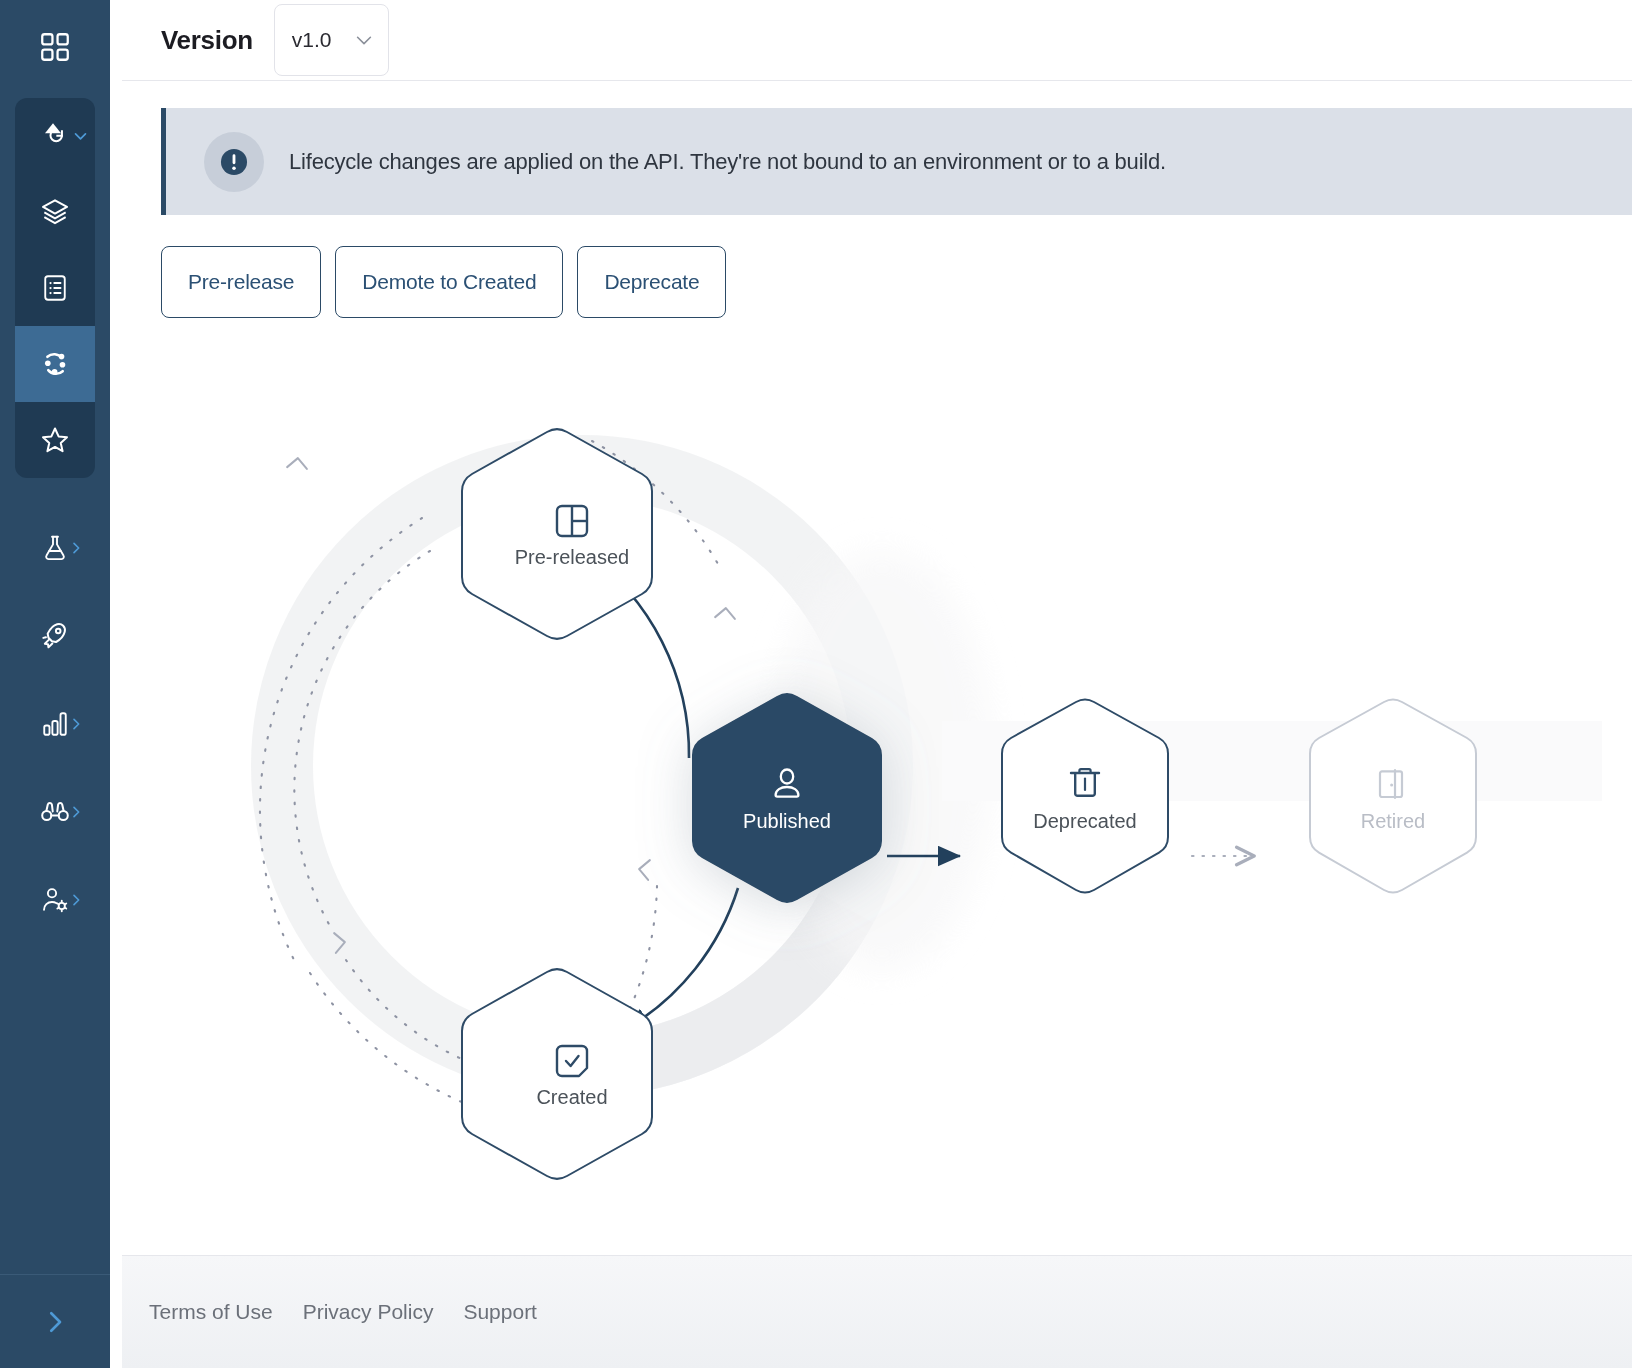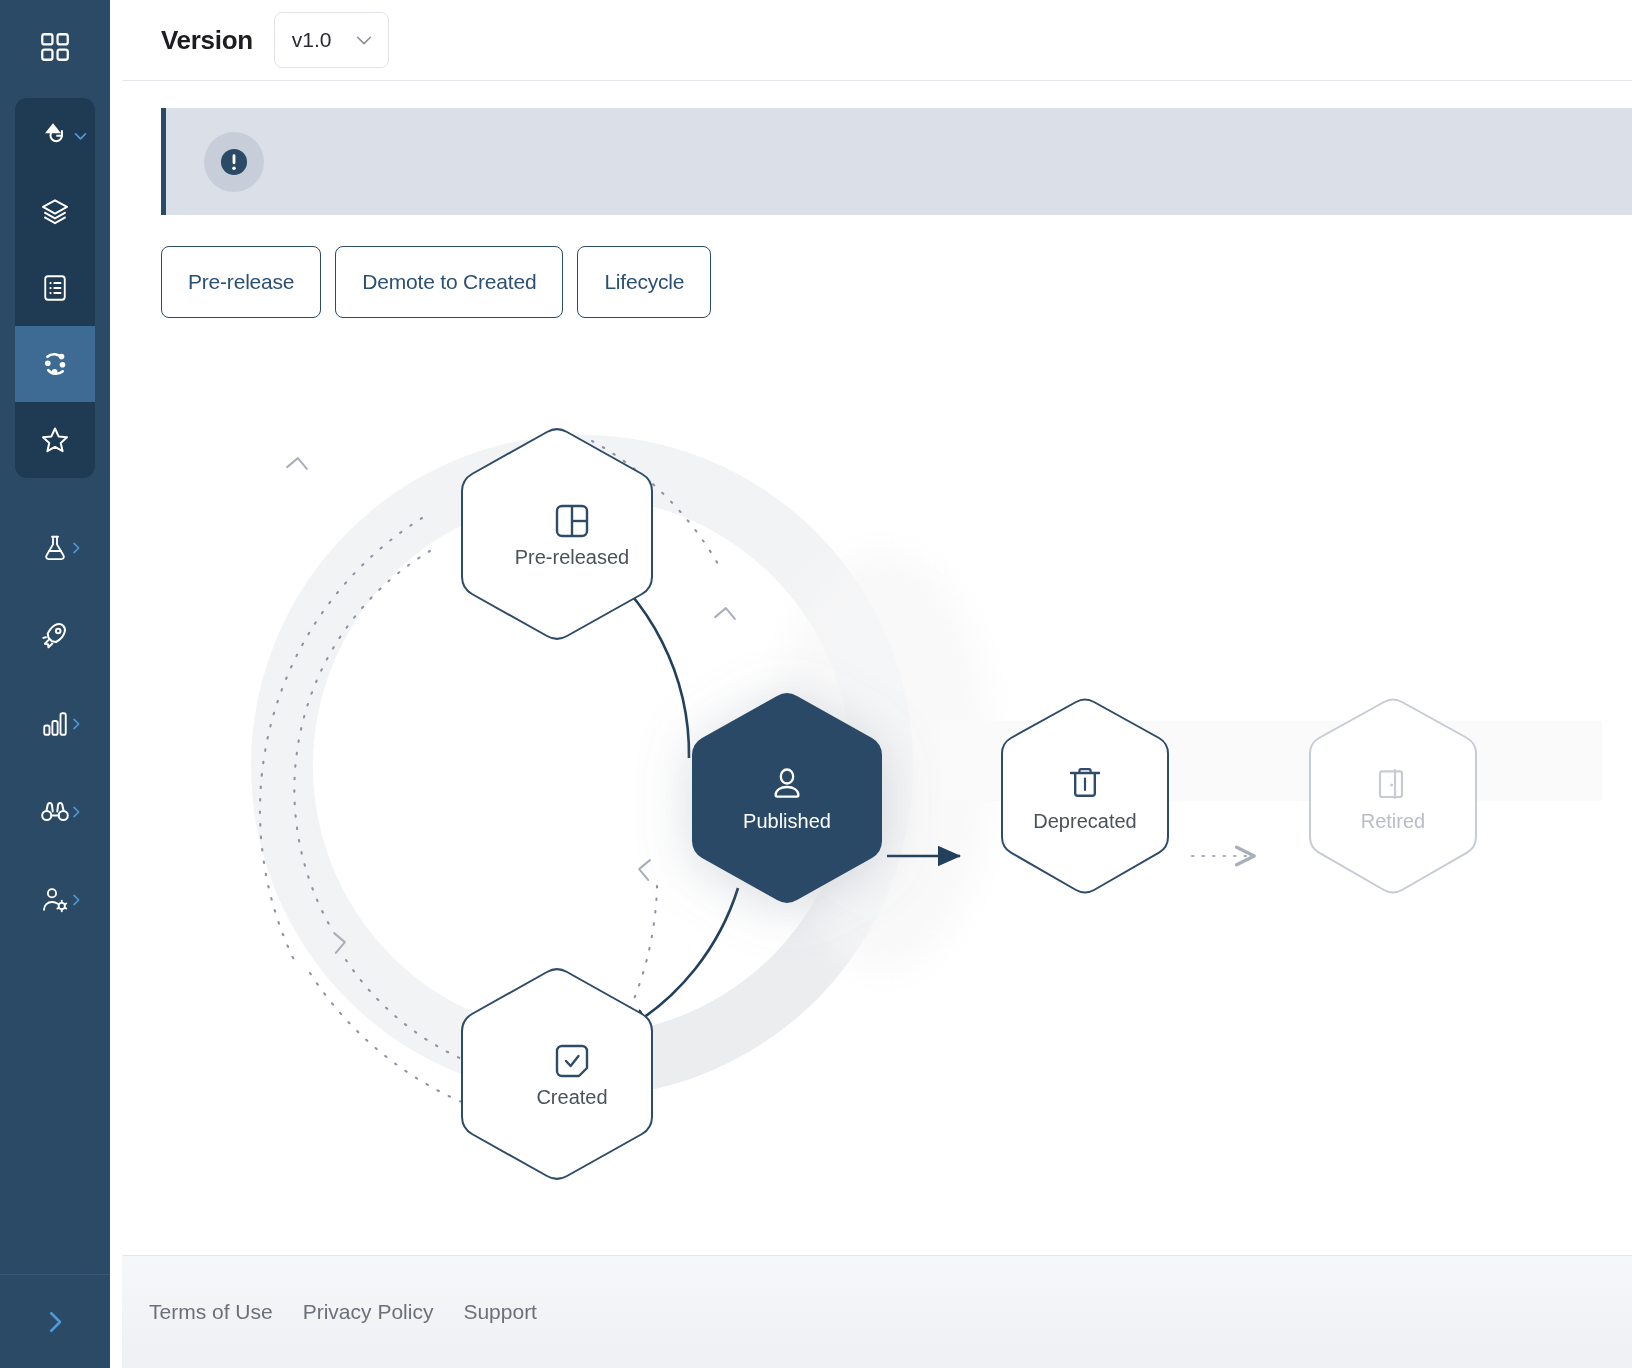--- a/index.html
+++ b/index.html
@@ -74,21 +74,21 @@
     display: flex; align-items: center;
     padding-left: 39px;
     background: #fff;
   }
   .topbar-title {
     font-size: 26px; font-weight: bold; color: #1c1c22;
     letter-spacing: -0.3px;
   }
   .version-select {
     margin-left: 21px;
-    width: 115px; height: 56px;
+    width: 115px; height: 72px;
     border: 1px solid #e2e3e9; border-radius: 8px;
     background: #fff;
     display: flex; align-items: center; justify-content: space-between;
     padding: 0 13px 0 17px;
     cursor: pointer;
   }
   .version-select .vv { font-size: 21px; color: #2a2a31; }
 
   .content {
     flex: 1 1 auto;
@@ -340,26 +340,27 @@
     <div class="content">
 
       <div class="notice">
         <div class="notice-ico">
           <svg class="ic" width="34" height="34" viewBox="0 0 24 24">
             <circle cx="12" cy="12" r="9.2" fill="#2b4a66"></circle>
             <rect x="11" y="6.6" width="2" height="7" rx="1" fill="#ffffff"></rect>
             <circle cx="12" cy="16.4" r="1.25" fill="#ffffff"></circle>
           </svg>
         </div>
+        <div class="notice-text">Lifecycle changes are applied on the API. They're not bound to an environment or to a build.</div>
       </div>
 
       <div class="actions">
         <button class="btn">Pre-release</button>
         <button class="btn">Demote to Created</button>
-        <button class="btn">Lifecycle</button>
+        <button class="btn">Deprecate</button>
       </div>
 
       <div class="diagram-wrap">
         <svg width="1522" height="840" viewBox="0 0 1522 840">
           <defs>
             <filter id="hexshadow" x="-60%" y="-60%" width="220%" height="220%">
               <feDropShadow dx="0" dy="6" stdDeviation="26" flood-color="#7b8794" flood-opacity="0.30"></feDropShadow>
             </filter>
             <filter id="softglow" x="-40%" y="-40%" width="180%" height="180%">
               <feGaussianBlur stdDeviation="16"></feGaussianBlur>

